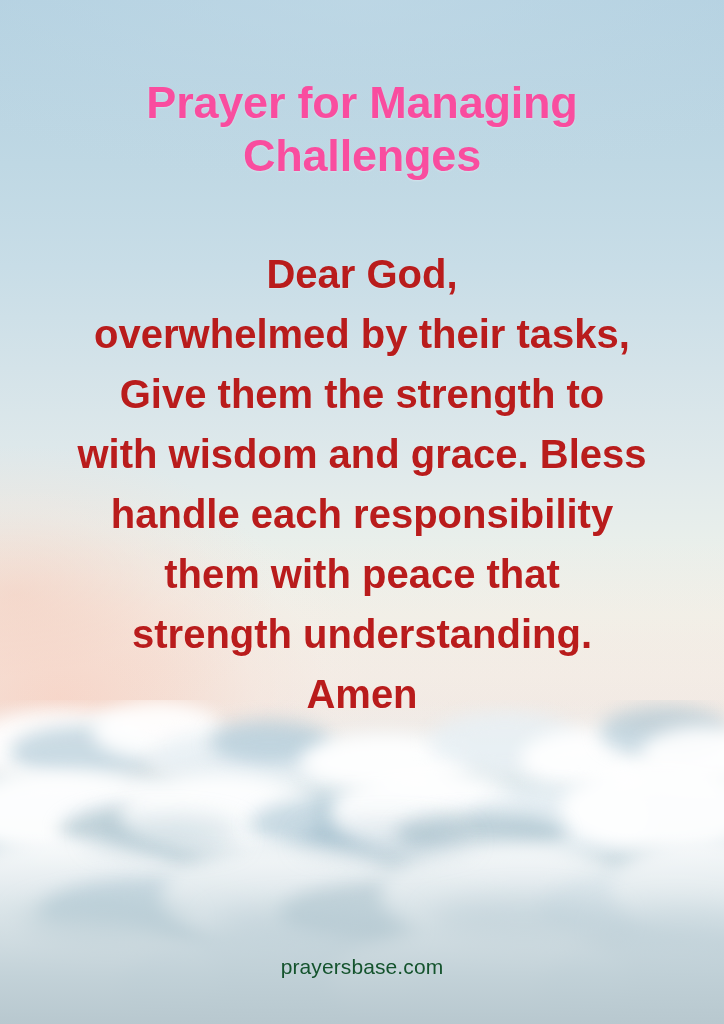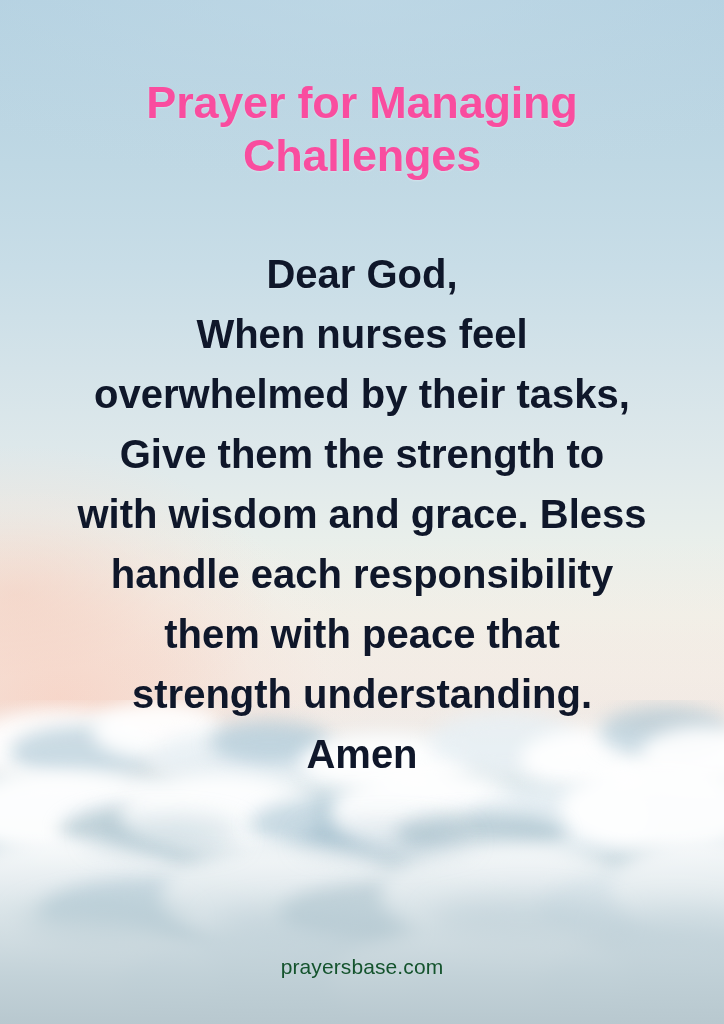--- a/index.html
+++ b/index.html
@@ -159,21 +159,21 @@
   .prayer {
     margin: 11px;
     margin-top: 62px;
     padding: 0 16px;
     width: 100%;
     box-sizing: border-box;
     text-align: center;
     font-size: 40px;
     line-height: 60px;
     font-weight: bold;
-    color: #0f172a;
+    color: #b91c1c;
     text-shadow: 0 1px 1px rgba(255,255,255,0.22);
   }
   .prayer .ln { display: block; white-space: nowrap; }
 
   .footer {
     position: absolute;
     left: 0;
     top: 955px;
     width: 100%;
     text-align: center;
@@ -239,21 +239,20 @@
 
     <div class="cloud-fade"></div>
   </div>
 
   <div class="content">
 
     <h1 class="title"><span>Prayer for Managing</span><br><span>Challenges</span></h1>
 
     <div class="prayer">
       <span class="ln">Dear God,</span>
-      <span class="ln">When nurses feel</span>
       <span class="ln">overwhelmed by their tasks,</span>
       <span class="ln">Give them the strength to</span>
       <span class="ln">with wisdom and grace. Bless</span>
       <span class="ln">handle each responsibility</span>
       <span class="ln">them with peace that</span>
       <span class="ln">strength understanding.</span>
       <span class="ln">Amen</span>
     </div>
 
     <div class="footer">prayersbase.com</div>

